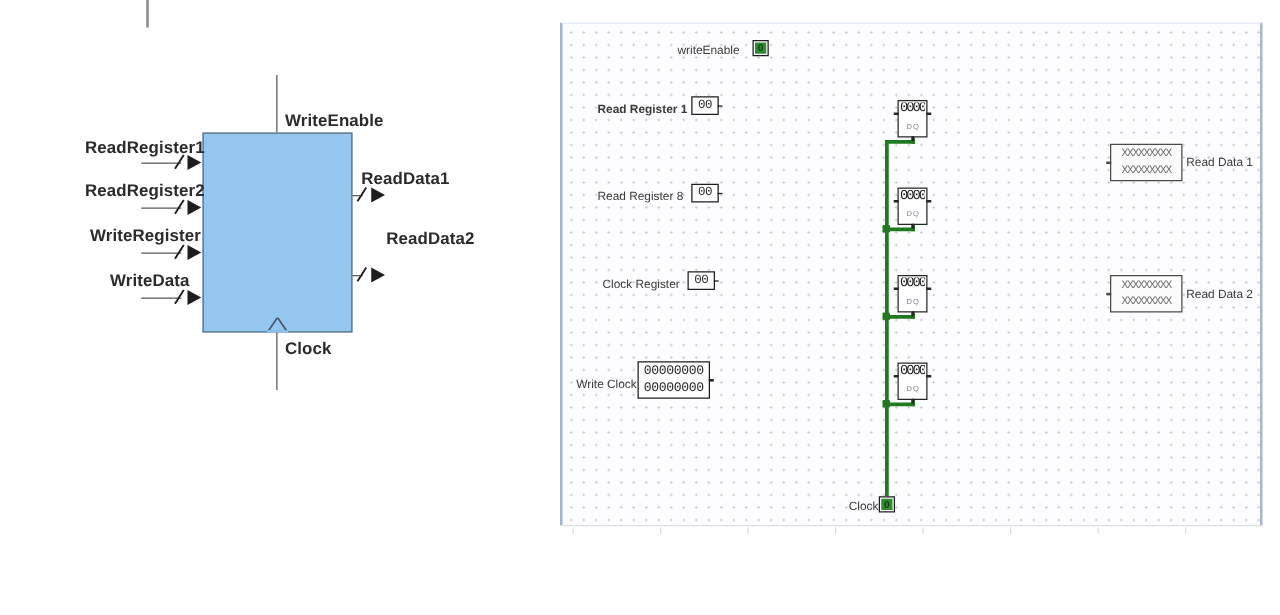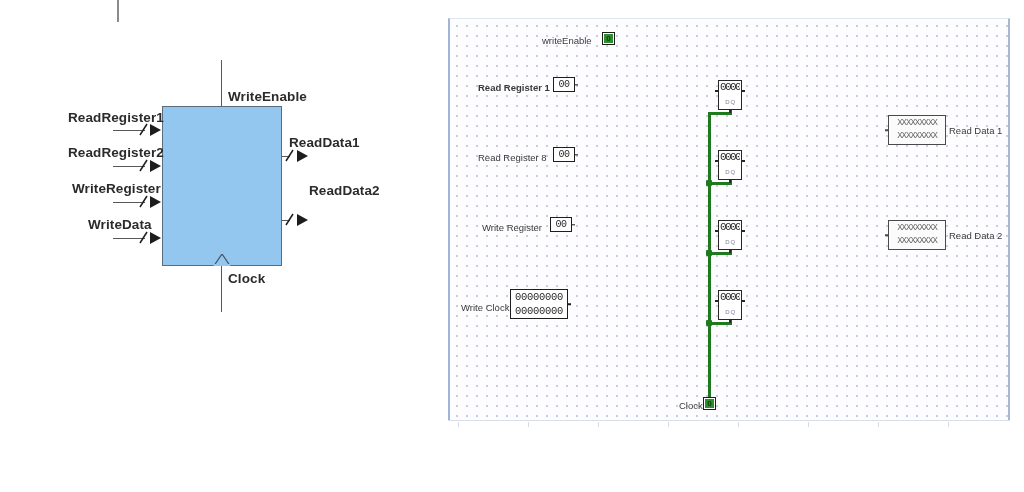--- a/index.html
+++ b/index.html
@@ -245,21 +245,21 @@
     <div class="pin-sq" style="left:152px;top:13px;">
       <div class="inner">0</div>
     </div>
 
     <div class="c-lbl" style="left:28px;top:64px;font-weight:bold;">Read Register 1</div>
     <div class="hexpin2" style="left:103px;top:58px;">00</div>
 
     <div class="c-lbl" style="left:28px;top:134px;">Read Register 8</div>
     <div class="hexpin2" style="left:103px;top:128px;">00</div>
 
-    <div class="c-lbl" style="left:32px;top:204px;">Write Register</div>
+    <div class="c-lbl" style="left:32px;top:204px;">Clock Register</div>
     <div class="hexpin2" style="left:100px;top:198px;">00</div>
 
     <div class="c-lbl" style="left:11px;top:284px;">Write Clock</div>
     <div class="hexpin8" style="left:60px;top:270px;text-align:right;">
       <span>00000000</span>
       <span>00000000</span>
     </div>
 
     <div class="w-v" style="left:258px;top:93px;height:294px;"></div>
 

